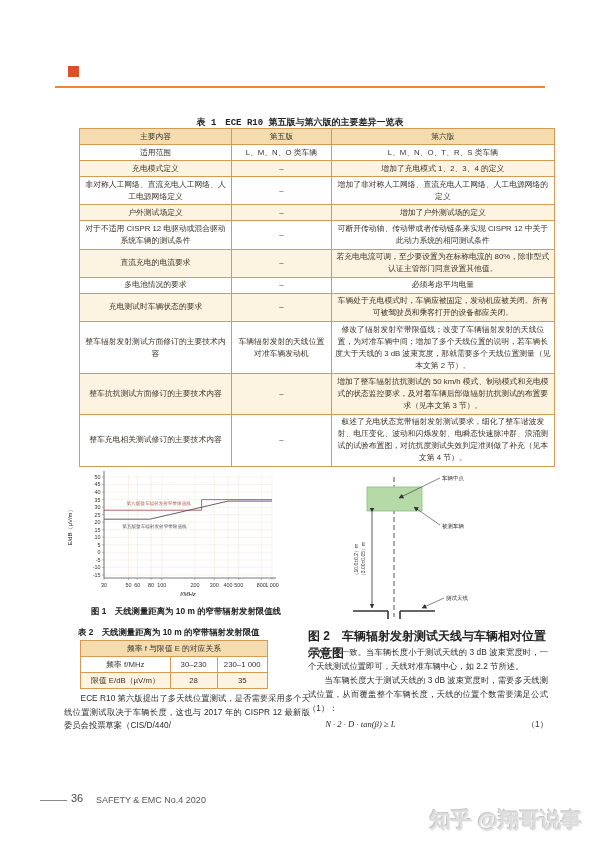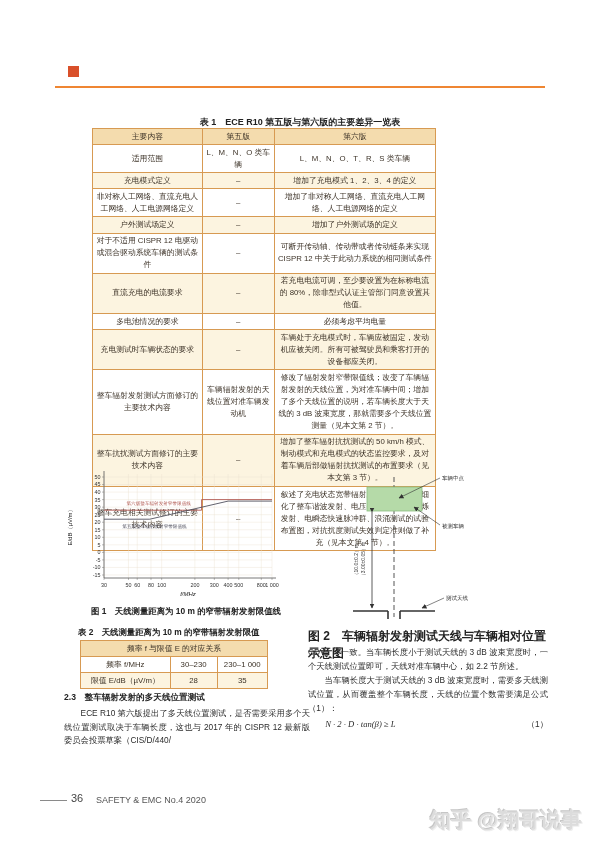--- a/index.html
+++ b/index.html
@@ -6,27 +6,27 @@
   .page{position:relative;width:600px;height:849px;background:#fff;overflow:hidden;
         font-family:"Liberation Sans","DejaVu Sans",sans-serif;color:#222;}
 
   
   .hdr-square{position:absolute;left:68px;top:66px;width:11px;height:11px;background:var(--brand_red);}
   .hdr-title{position:absolute;left:87px;top:63px;font-size:11.5px;letter-spacing:1px;color:#8a8a8a;}
   .hdr-rule{position:absolute;left:55px;top:86px;width:490px;height:2px;background:var(--accent_orange);}
 
   
   .t1-caption{position:absolute;left:88px;top:116px;width:424px;text-align:center;
-              font-size:9px;font-weight:bold;color:#222;}
+              font-size:9px;font-weight:bold;color:#222;font-family:Liberation Mono, monospace;}
   .tbl{border-collapse:collapse;font-size:7.8px;color:#3c3227;table-layout:fixed;}
   .tbl td,.tbl th{border:1px solid var(--table_border);padding:1.5px 3px;text-align:center;
                   line-height:1.55;font-weight:normal;word-break:break-word;}
   .tbl thead th{background:var(--table_header_bg);}
   .tbl tr.alt td{background:var(--table_alt_bg);}
-  #table1{position:absolute;left:92px;top:128px;width:344px;}
+  #table1{position:absolute;left:79px;top:128px;width:476px;}
   #table1 col.c1{width:32%;} #table1 col.c2{width:21%;} #table1 col.c3{width:47%;}
 
   
   .fig1-wrap{position:absolute;left:62px;top:466px;width:248px;}
   .fig1-caption{position:absolute;left:62px;top:606px;width:248px;text-align:center;
                 font-size:8.4px;font-weight:bold;}
   
   .t2-caption{position:absolute;left:78px;top:627px;width:220px;font-size:8.4px;font-weight:bold;}
   #table2{position:absolute;left:80px;top:640px;width:188px;}
   #table2 col.c1{width:48%;} #table2 col.c2{width:25%;} #table2 col.c3{width:27%;}
@@ -252,21 +252,20 @@
         </tr>
         <tr class="alt">
           <td>限值 E/dB（µV/m）</td>
           <td>28</td>
           <td>35</td>
         </tr>
       </tbody>
   </table>
 
   <div class="sec23">
-    <h3>2.3　整车辐射发射的多天线位置测试</h3>
     <p>ECE R10 第六版提出了多天线位置测试，是否需要采用多个天线位置测试取决于车辆长度，这也与 2017 年的 CISPR 12 最新版委员会投票草案（CIS/D/440/</p>
   </div>
 
   <div class="fig2-wrap">
     <svg width="235" height="162" viewBox="0 0 235 162">
       <defs>
         <marker id="arr" markerWidth="5" markerHeight="5" refX="4.5" refY="2.5" orient="auto" markerUnits="userSpaceOnUse">
           <path d="M0,0 L5,2.5 L0,5 Z" fill="#333"></path>
         </marker>
       </defs>

